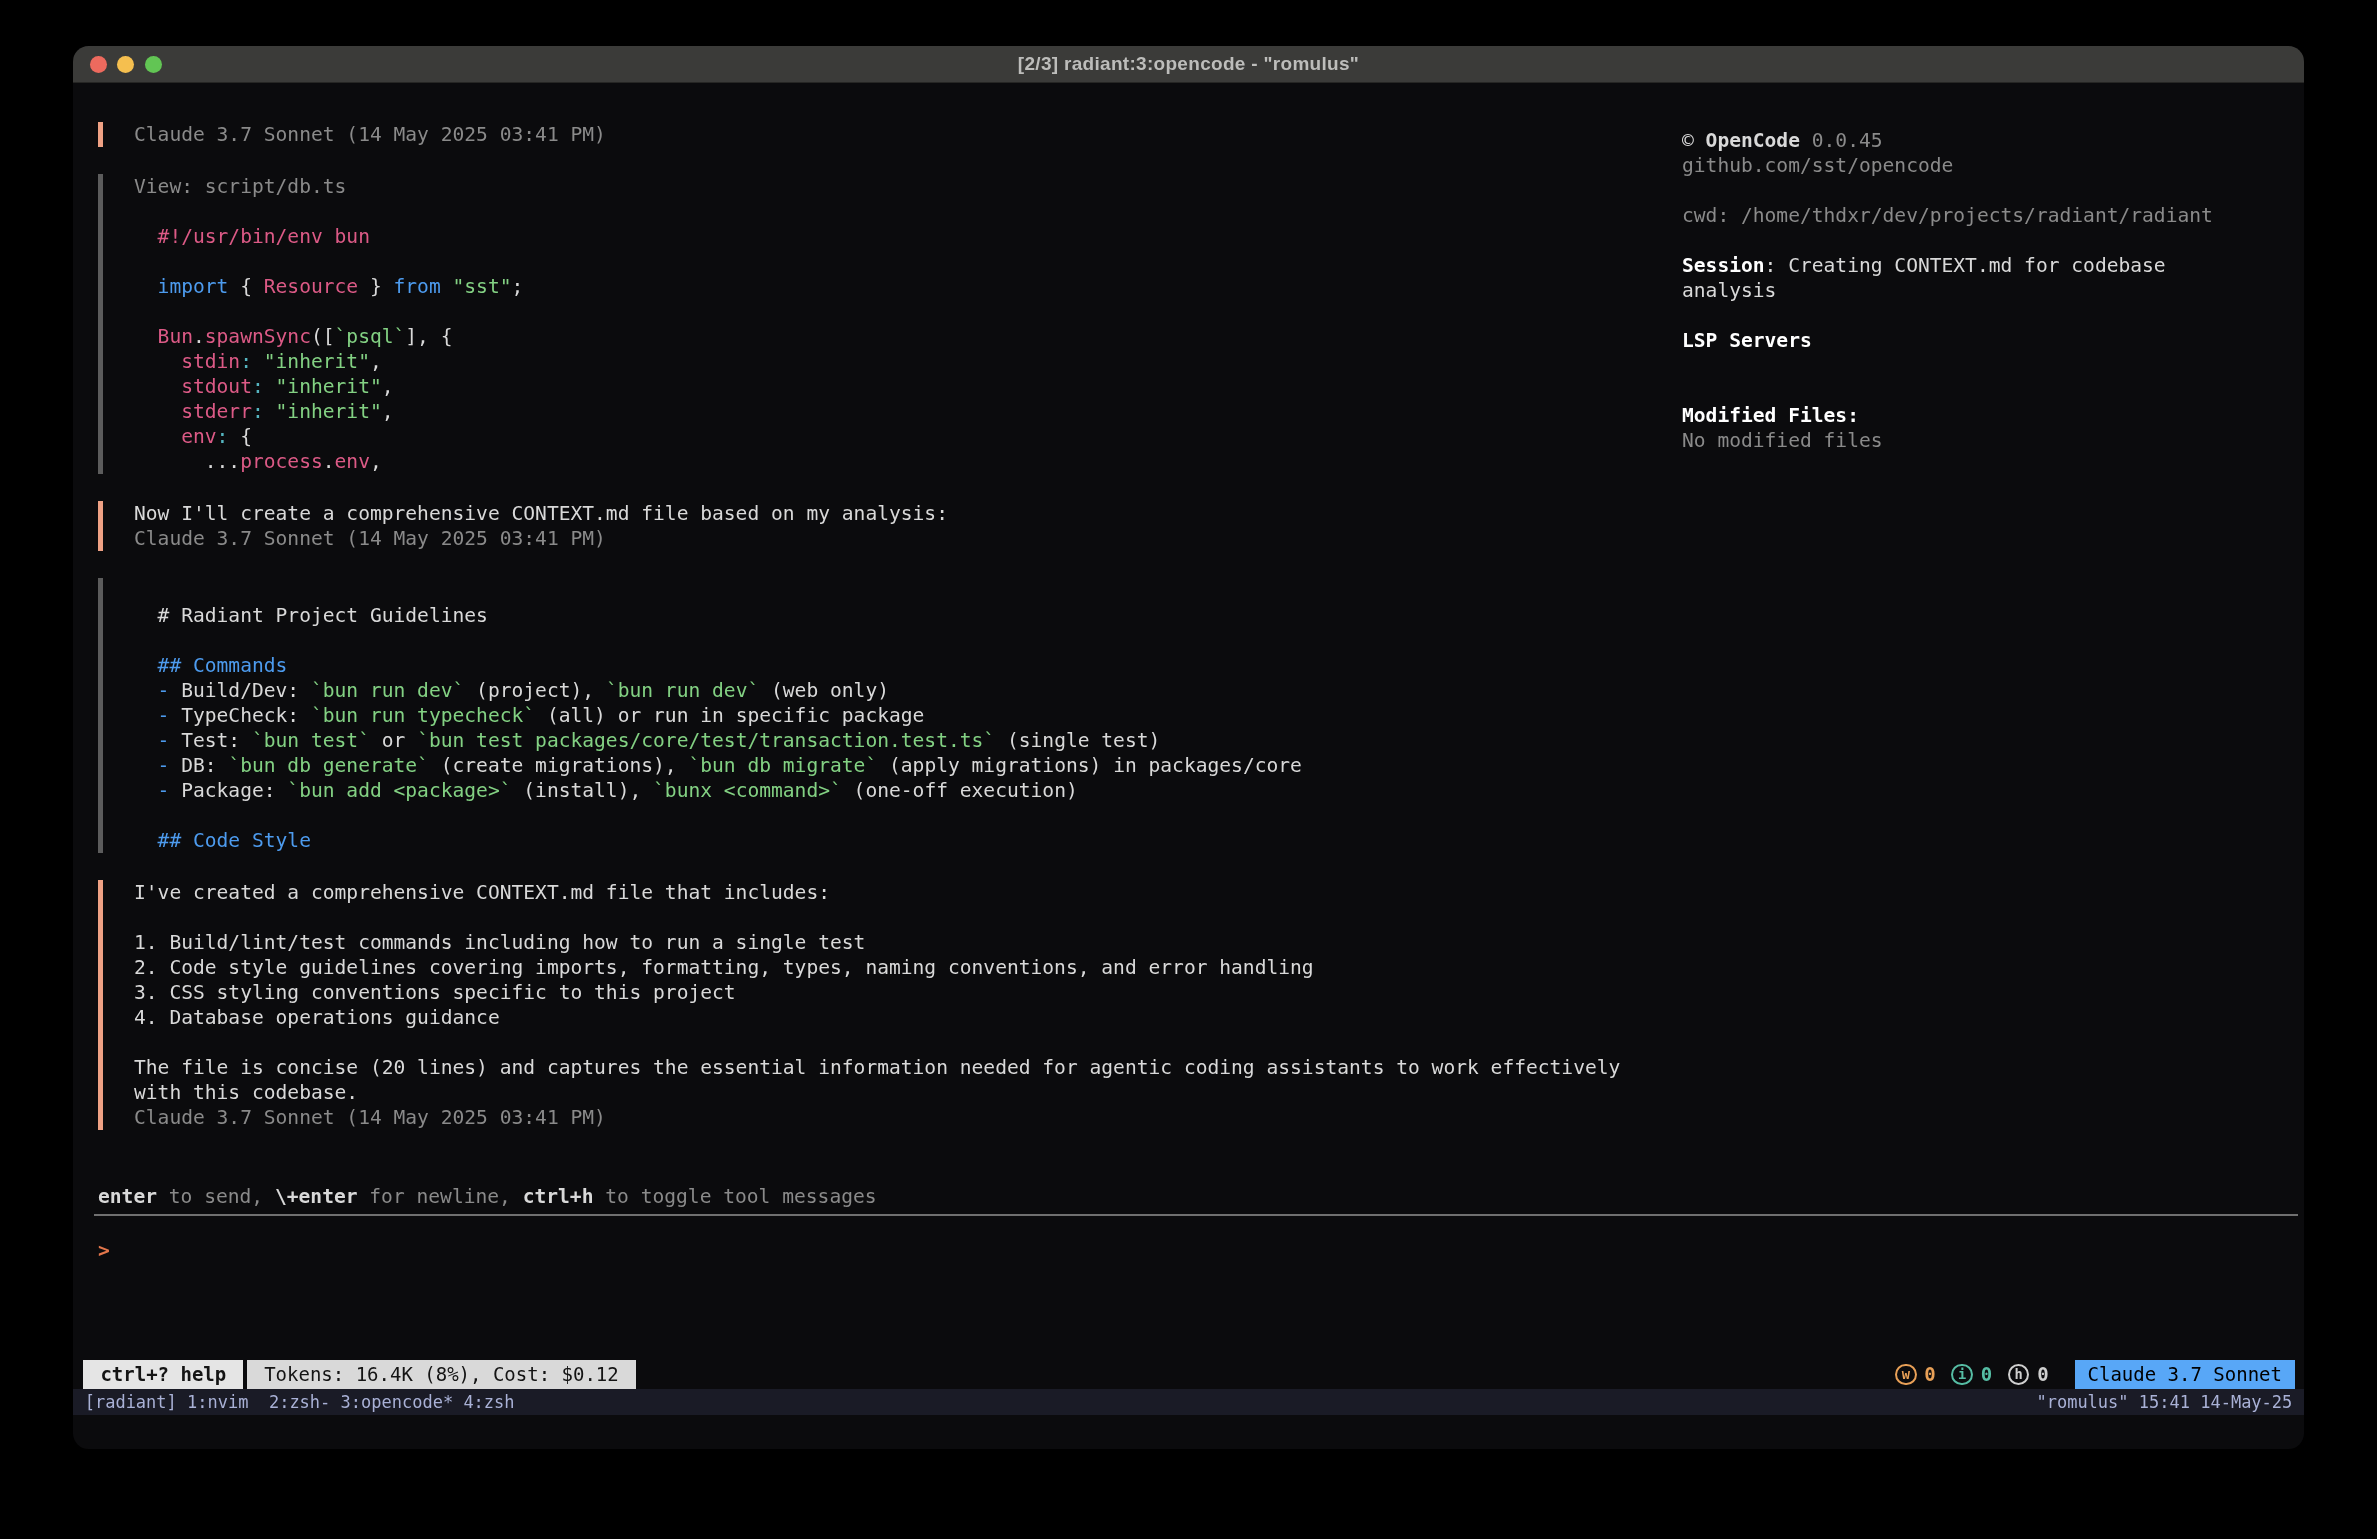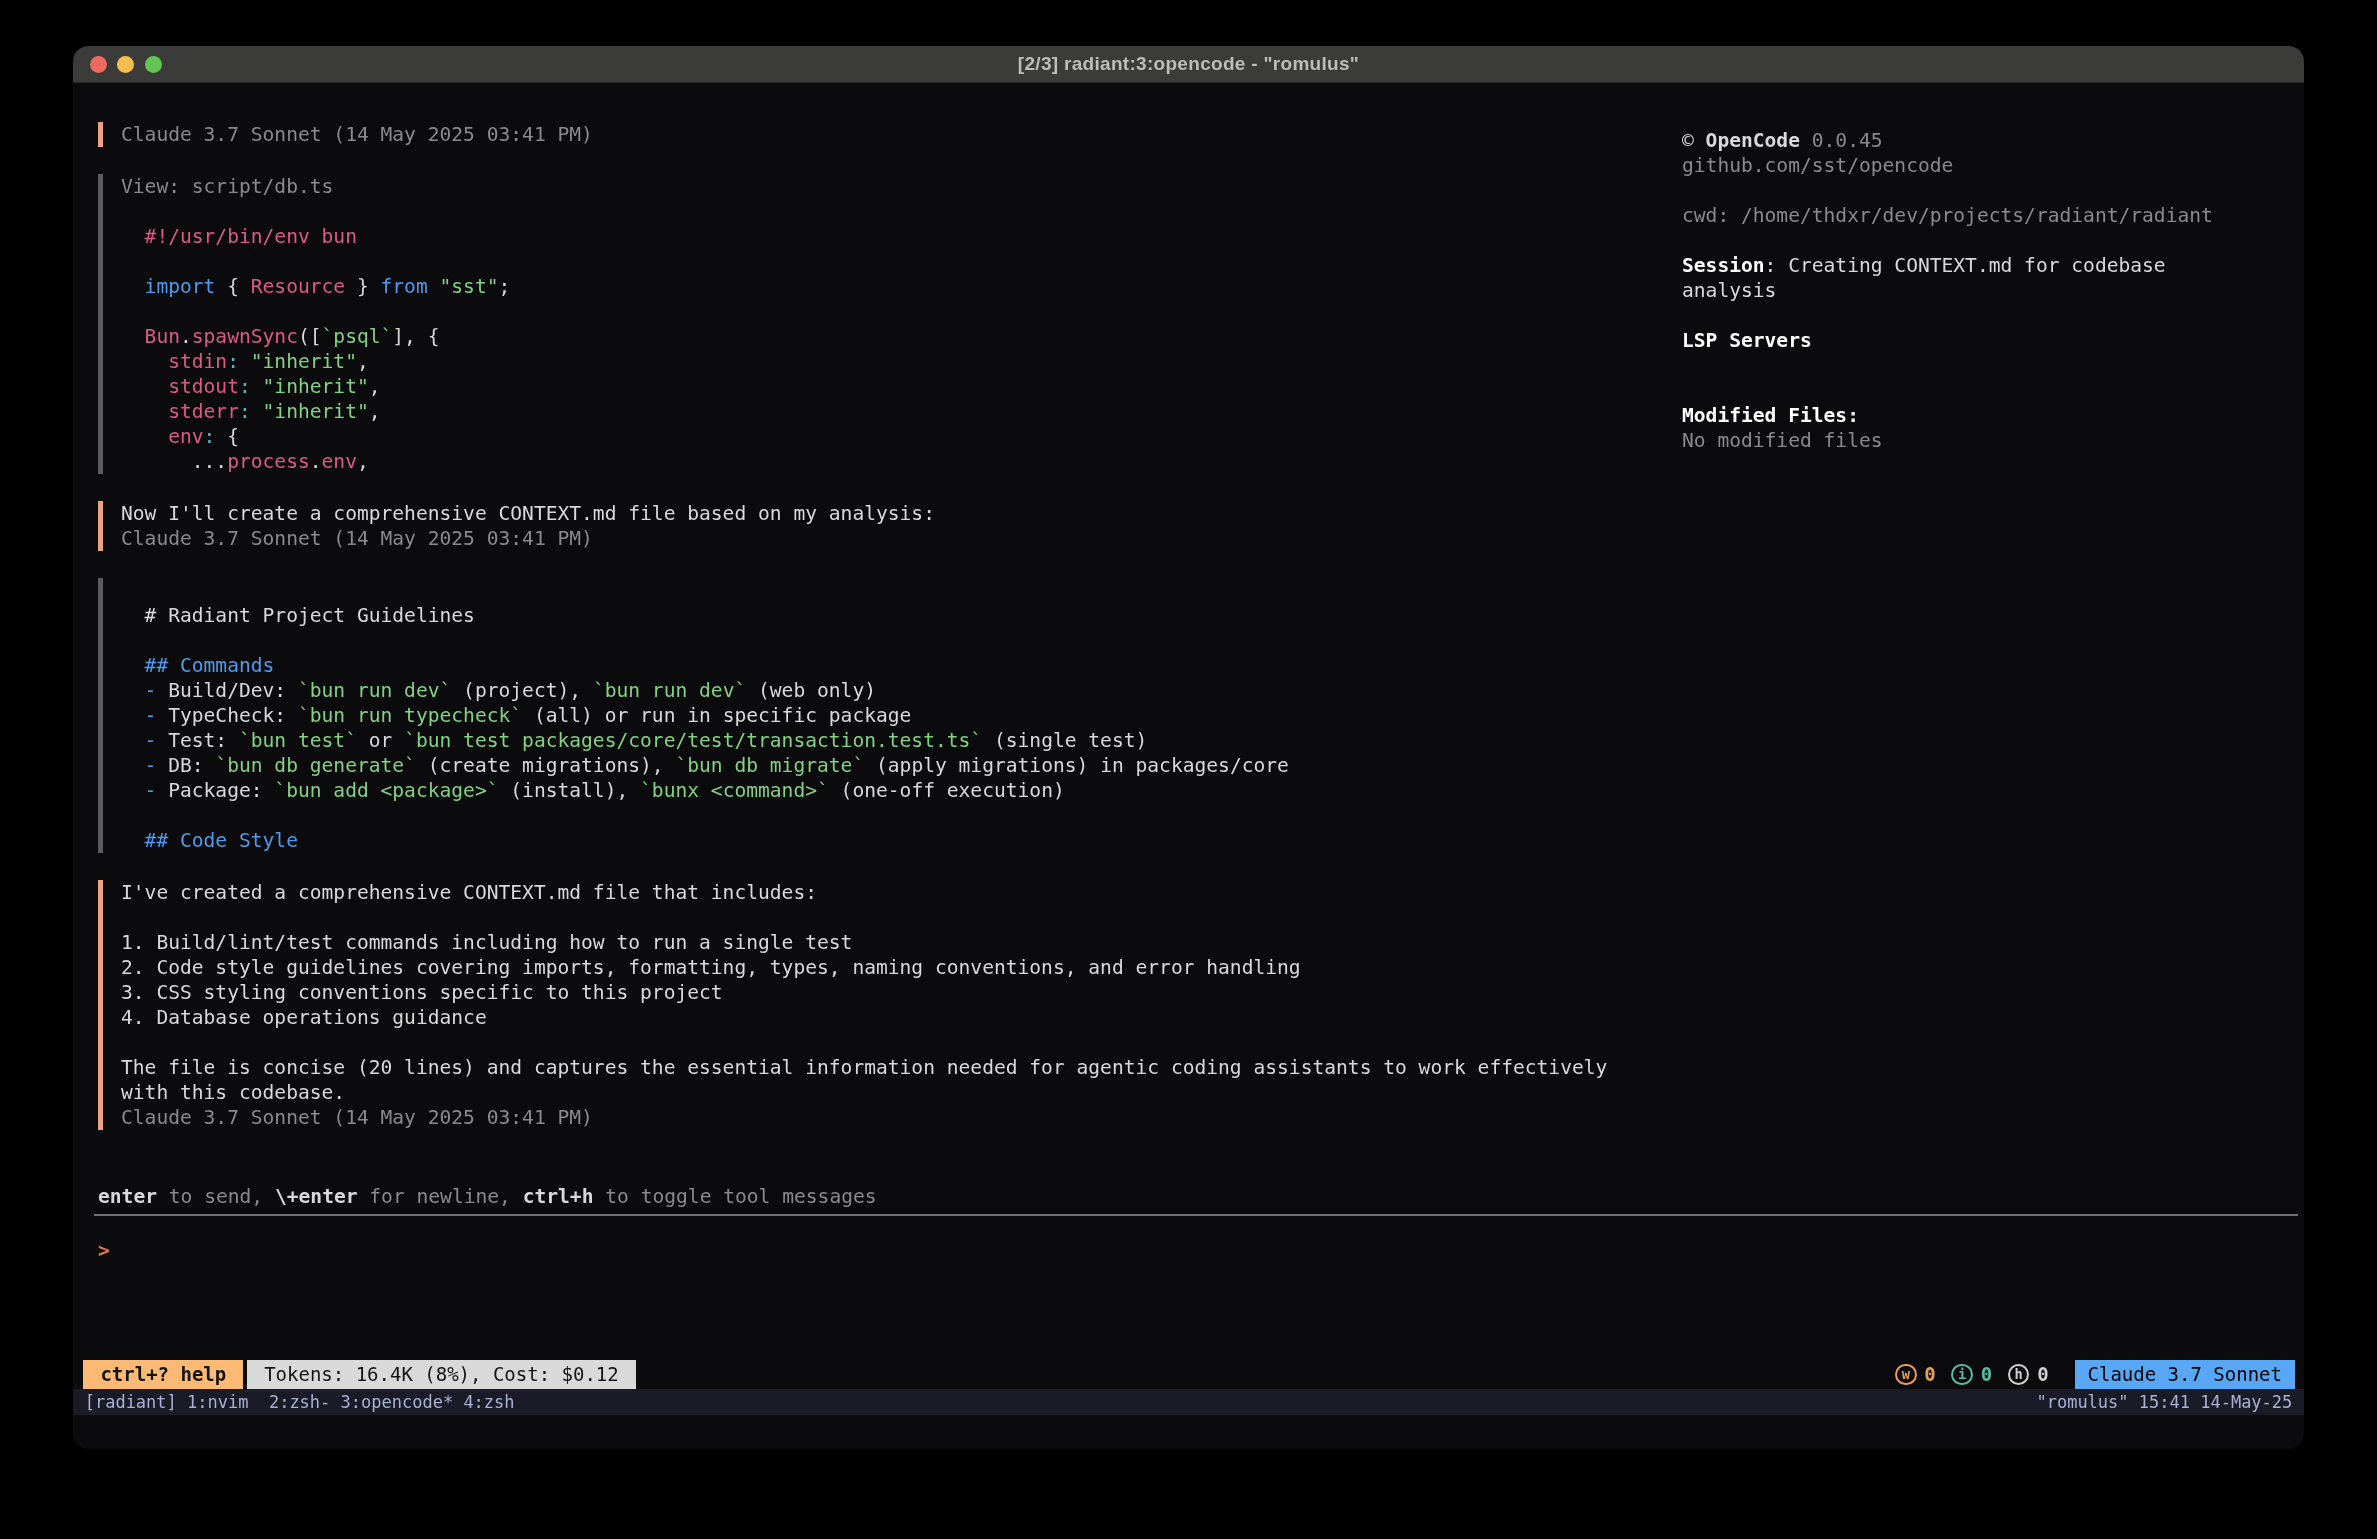--- a/index.html
+++ b/index.html
@@ -35,37 +35,37 @@
   .c-fg    { color:#d9d9d9; }
   .c-dim   { color:#8a8a8a; }
   .c-pink  { color:#dc5a86; }
   .c-blue  { color:#4d9bee; }
   .c-cyan  { color:#55b5c0; }
   .c-green { color:#83d183; }
   .c-orange{ color:#ffffff; }
   .bold { font-weight:bold; }
 
   .messages { position:absolute; left:25px; top:39px; width:1625px; }
-  .block { border-left:5.2px solid #5c5c5c; padding-left:18px; margin-bottom:27px; }
+  .block { border-left:5.2px solid #5c5c5c; padding-left:31px; margin-bottom:27px; }
   .block.border-orange { border-left-color:#efa184; }
   .block.border-gray   { border-left-color:#5c5c5c; }
 
   .sidebar { position:absolute; left:1609px; top:45px; width:620px; }
 
   .hints { position:absolute; left:25px; top:1101px; }
   .input-separator { position:absolute; left:21px; right:6.5px; top:1131px; height:2px; background:#707070; }
   .prompt { position:absolute; left:25px; top:1155px; right:9px; height:117px; cursor:text; }
   .prompt-symbol { color:#e4764b; font-weight:bold; }
 
   .statusbar {
     position:absolute; left:10.4px; right:9px; top:1277px; height:29px;
     display:flex; align-items:stretch; gap:3.9px; font-size:19px;
   }
   .chip { display:flex; align-items:center; padding:0 17px; white-space:pre; }
-  .chip-help   { background:#fdba74; color:#141414; font-weight:bold; }
+  .chip-help   { background:#e5e5e5; color:#141414; font-weight:bold; }
   .chip-tokens { background:#d9d9d9; color:#141414; }
   .status-spacer { flex:1; }
   .diagnostics { display:flex; align-items:center; gap:15.7px; margin-right:22px; }
   .diag-item { display:flex; align-items:center; gap:7.8px; font-weight:bold; }
   .diag-circ {
     width:21.5px; height:21.5px; border:2px solid currentColor; border-radius:50%;
     display:inline-flex; align-items:center; justify-content:center;
     font-size:13.7px; font-weight:bold; line-height:1;
   }
   .diag-orange { color:#e8a057; }

